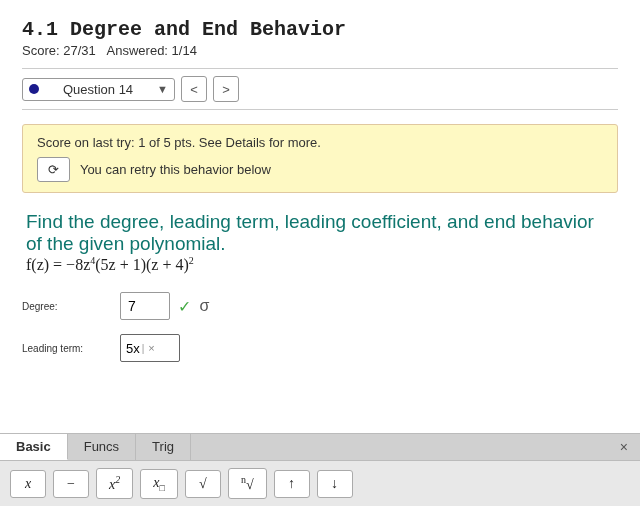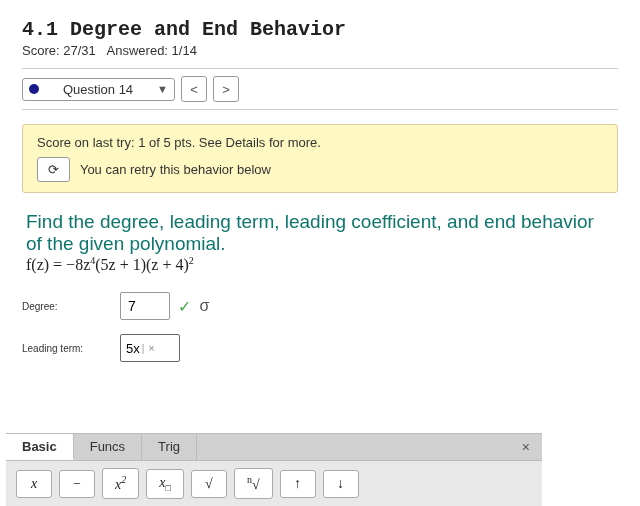--- a/index.html
+++ b/index.html
@@ -163,22 +163,21 @@
       margin-left: 4px;
       cursor: pointer;
     }
     .keyboard-bar {
       background: #e0e0e0;
       border-top: 1px solid #bbb;
       padding: 0;
       position: absolute;
       bottom: 0;
       left: 0;
-      width: 536px;
-      margin-left: 6px;
+      width: 640px;
     }
     .keyboard-tabs {
       display: flex;
       border-bottom: 1px solid #bbb;
       background: #d0d0d0;
     }
     .keyboard-tab {
       padding: 5px 16px;
       font-size: 13px;
       cursor: pointer;

